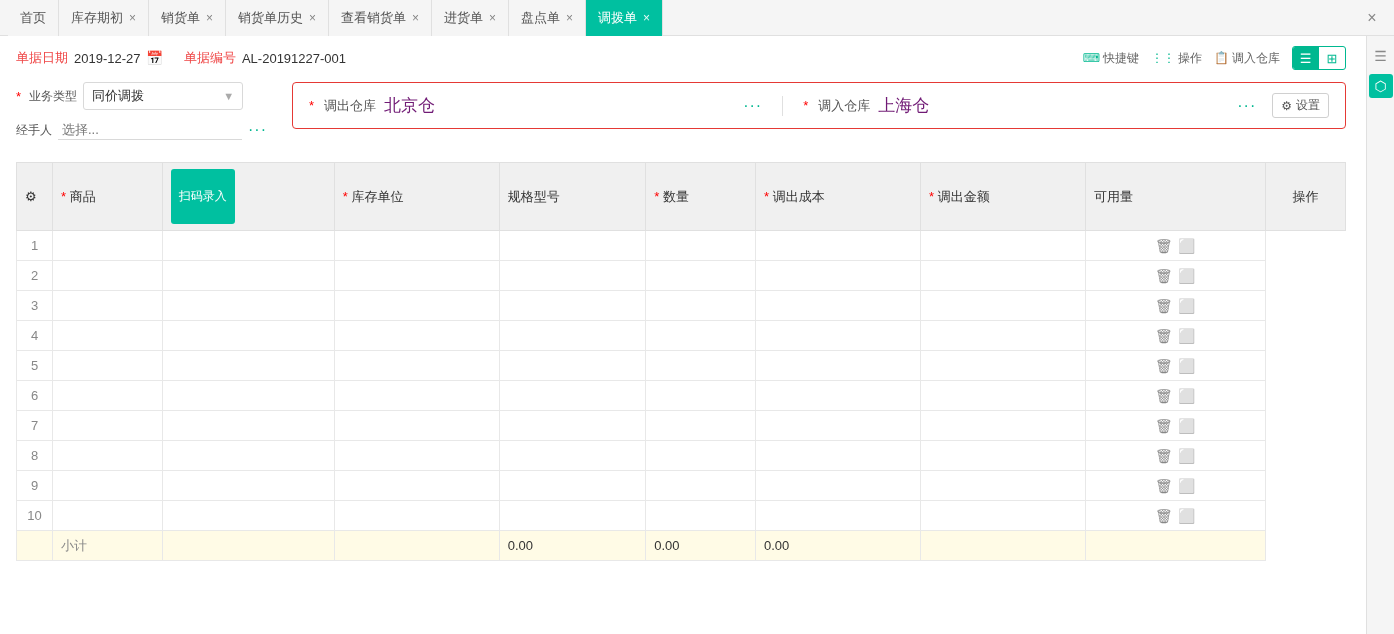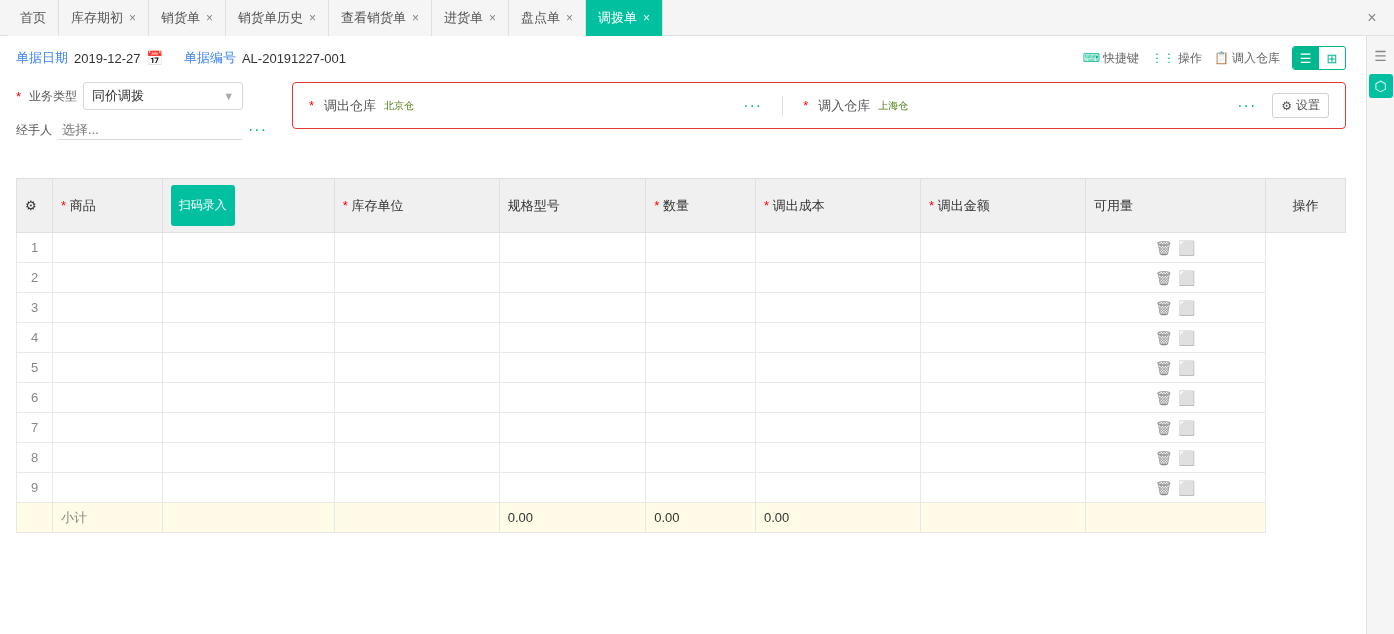--- a/index.html
+++ b/index.html
@@ -62,21 +62,21 @@
       align-items: center;
       margin-bottom: 12px;
       gap: 20px;
     }
     .form-header-item {
       display: flex;
       align-items: center;
       gap: 6px;
       font-size: 13px;
     }
-    .form-header-item label { color: #3b82f6; }
+    .form-header-item label { color: #ef4444; }
     .form-header-item span { color: #333; }
     .date-icon {
       color: #00b890;
       cursor: pointer;
       font-size: 14px;
     }
     .toolbar-right {
       margin-left: auto;
       display: flex;
       align-items: center;
@@ -157,21 +157,21 @@
       gap: 0;
       background: #fff;
     }
     .warehouse-field {
       display: flex;
       align-items: center;
       gap: 8px;
       flex: 1;
     }
     .warehouse-field .wh-label { color: #555; font-size: 13px; }
-    .warehouse-field .wh-value { color: #4d7c0f; font-size: 10px; }
+    .warehouse-field .wh-value { color: #701a75; font-size: 17px; }
     .warehouse-divider {
       width: 1px;
       height: 20px;
       background: #e0e0e0;
       margin: 0 20px;
     }
 
     
     .settings-btn {
       display: flex;
@@ -184,21 +184,21 @@
       font-size: 12px;
       color: #555;
       margin-left: 16px;
     }
 
     
     .handler-row {
       display: flex;
       align-items: center;
       gap: 6px;
-      margin-bottom: 28px;
+      margin-bottom: 12px;
       font-size: 13px;
     }
     .handler-row label { color: #555; }
     .handler-input {
       border: none;
       border-bottom: 1px solid #d9d9d9;
       padding: 2px 4px;
       min-width: 100px;
       color: #aaa;
       font-size: 13px;
@@ -236,21 +236,21 @@
       color: #888;
       font-size: 14px;
       padding: 0 3px;
     }
     .gear-col { width: 36px; text-align: center; }
     .scan-btn {
       background: #00c0a0;
       color: #fff;
       border: none;
       border-radius: 3px;
-      padding: 12px 8px;
+      padding: 19px 8px;
       font-size: 12px;
       cursor: pointer;
     }
     .subtotal-row td {
       background: #fffbe6;
       font-weight: normal;
     }
     .subtotal-label { color: #888; }
 
     
@@ -541,20 +541,31 @@
               <td class="row-num">9</td>
               <td></td>
               <td></td>
               <td></td>
               <td></td>
               <td></td>
               <td></td>
               <td></td>
               <td class="col-ops"><span class="op-icon">🗑</span><span class="op-icon">⬜</span></td>
             </tr>
+          <tr>
+              <td class="row-num">10</td>
+              <td></td>
+              <td></td>
+              <td></td>
+              <td></td>
+              <td></td>
+              <td></td>
+              <td></td>
+              <td class="col-ops"><span class="op-icon">🗑</span><span class="op-icon">⬜</span></td>
+            </tr>
 
           <tr class="subtotal-row">
             <td></td>
             <td><span class="subtotal-label">小计</span></td>
             <td></td>
             <td></td>
             <td>0.00</td>
             <td>0.00</td>
             <td>0.00</td>
             <td></td>

